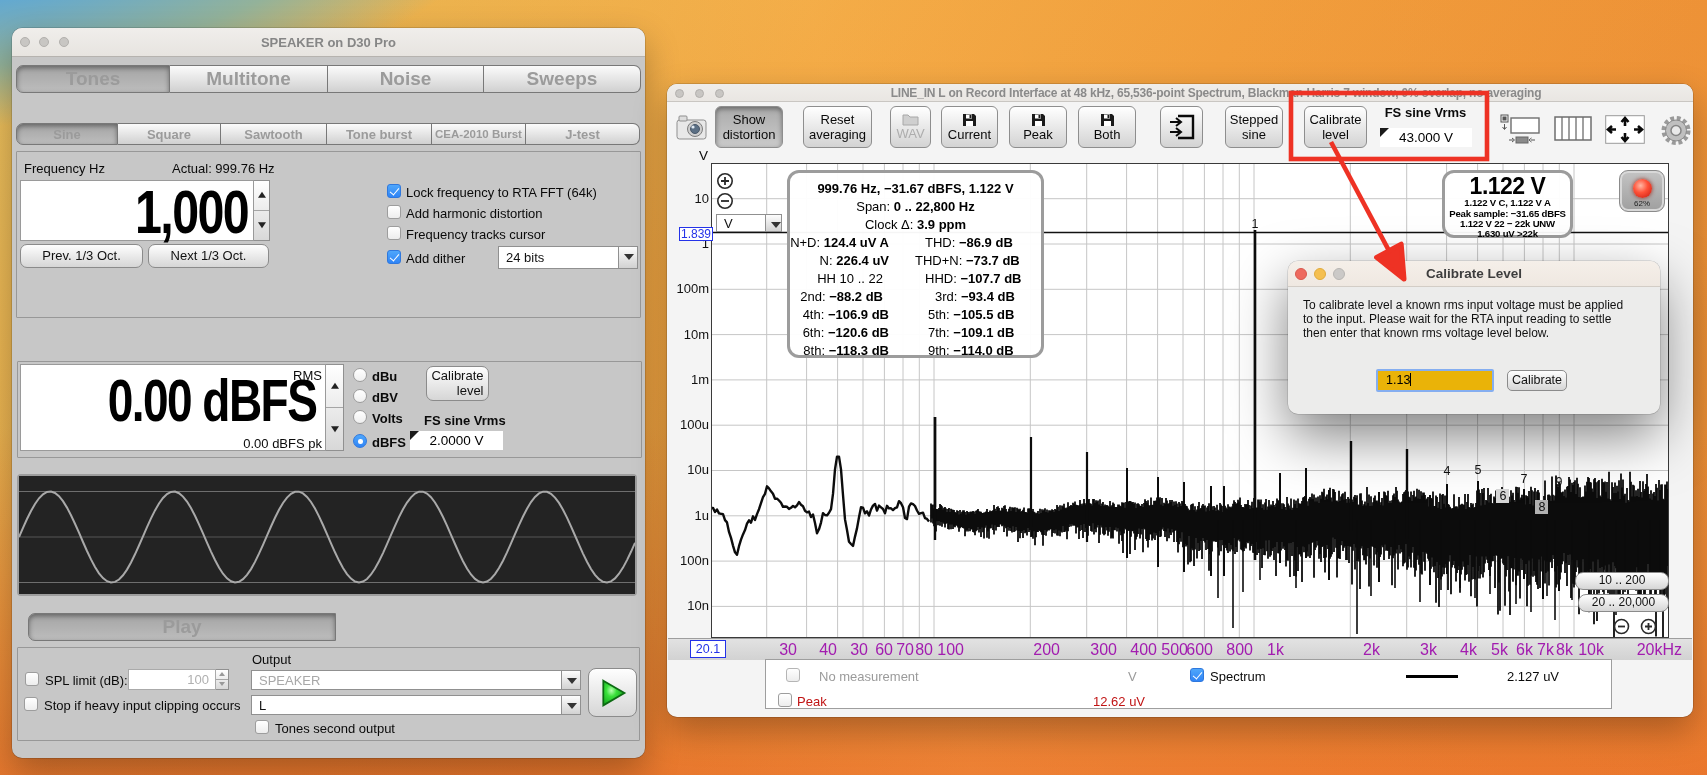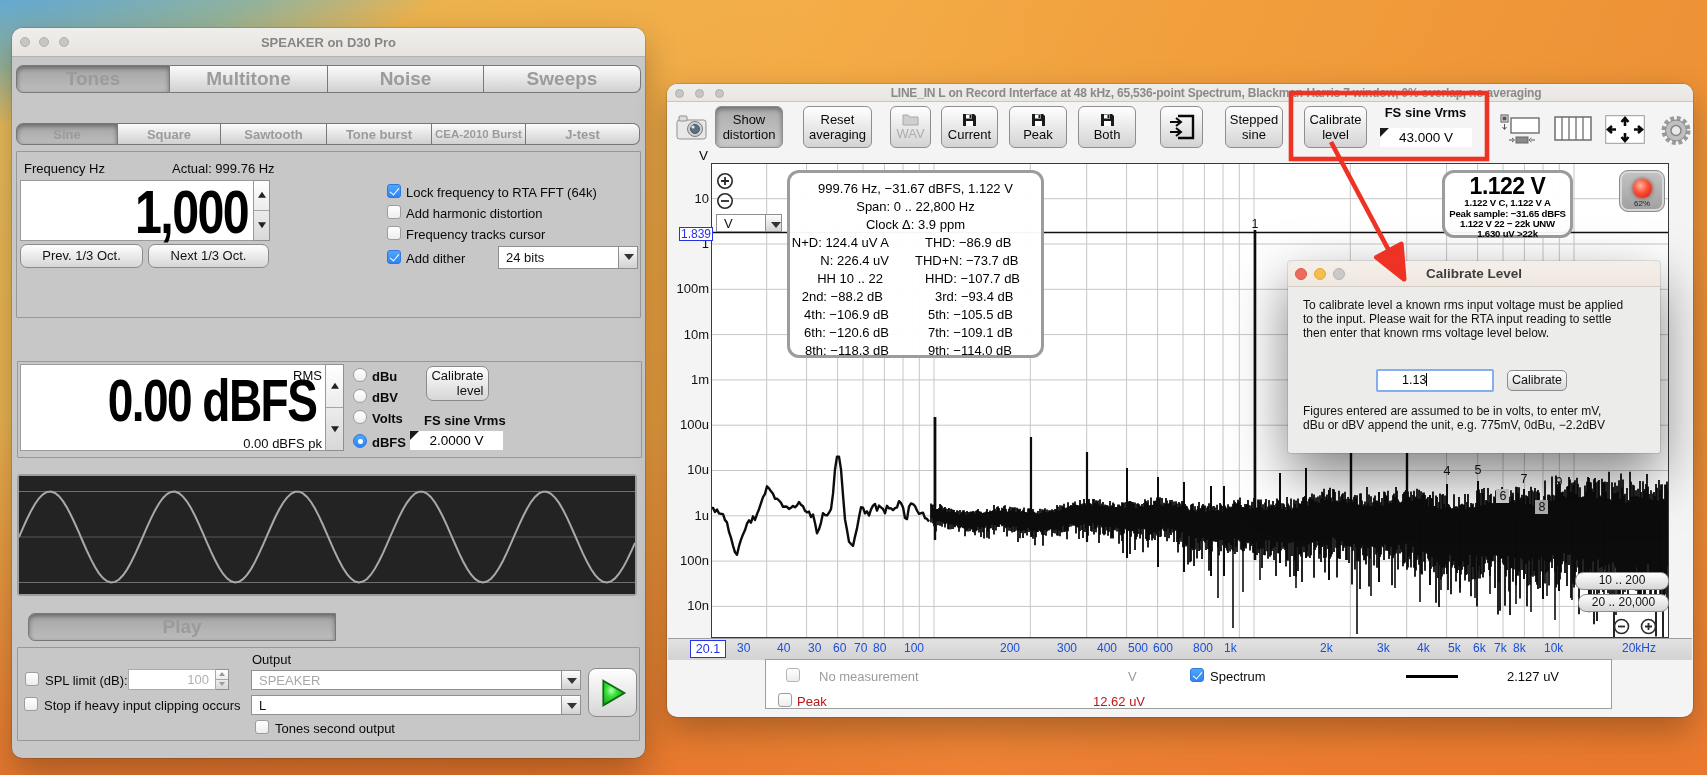--- a/index.html
+++ b/index.html
@@ -53,34 +53,34 @@
 .tab.first{border-left:1.2px solid #787878;border-radius:7px 0 0 7px}
 .tab.last{border-radius:0 7px 7px 0}
 .tab.sel{background:linear-gradient(#a4a4a4,#bdbdbd);box-shadow:inset 0 2px 5px rgba(0,0,0,.4)}
 
 #winR{left:667px;top:84px;width:1026px;height:633px;background:#f4f4f4}
 #winR .tbar{height:18px;background:linear-gradient(#efedea,#e9e6e2);border-bottom:1px solid #c9c6c2}
 #winR .ttext{top:2px;font-size:12.3px;left:36px}
 .plot{position:absolute;left:44px;top:79px}
 .ylab{position:absolute;right:984px;width:60px;text-align:right;font-size:13px;color:#111;height:16px;line-height:16px}
 .xstrip{position:absolute;left:1px;right:1px;top:554px;height:22px;background:linear-gradient(#e2e2e2,#d2d2d2);border-top:1px solid #9e9e9e}
-.xlab{position:absolute;top:557px;width:60px;text-align:left;font-size:12px;color:#1d4ed8}
+.xlab{position:absolute;top:557px;width:60px;text-align:right;font-size:16px;color:#a21caf}
 .bluebox{position:absolute;border:1px solid #2432e8;background:#fff;color:#2432e8;font-size:12.5px;text-align:center;z-index:5}
 .tbtn{position:absolute;top:22px;height:42px;background:linear-gradient(#ffffff,#d3d3d3);border:1px solid #8e8e8e;border-radius:6px;
  font-size:13px;color:#0a0a0a;display:flex;flex-direction:column;align-items:center;justify-content:center;line-height:15px;text-align:center}
 .tbtn.pressed{background:linear-gradient(#ababab,#cacaca);box-shadow:inset 0 2px 5px rgba(0,0,0,.4)}
 .tbtn.dis{color:#adadad}
 .infobox{position:absolute;background:rgba(255,255,255,.96);border:3px solid #9c9c9c;border-radius:12px;z-index:4}
 .ib-row{position:absolute;width:100%;text-align:center;font-size:13px;color:#000;white-space:nowrap}
 .ib-col{position:absolute;font-size:13px;color:#000;white-space:nowrap}
-b{font-weight:normal}
+b{font-weight:bold}
 
 .legend{position:absolute;left:104px;top:578px;width:842px;height:48px;background:#fff;border:1px solid #9e9e9e}
 
-#dlg{position:absolute;left:1288px;top:261px;width:372px;height:192px;background:#ececeb;border-radius:2px;
+#dlg{position:absolute;left:1288px;top:261px;width:372px;height:153px;background:#ececeb;border-radius:10px;
  box-shadow:0 22px 55px rgba(0,0,0,.5),0 0 0 .5px rgba(0,0,0,.2);z-index:20}
 #dlg .dbar{position:absolute;left:0;top:0;right:0;height:26px;background:linear-gradient(#f5efe9,#efe8e1);border-bottom:1px solid #d3cdc6;border-radius:10px 10px 0 0}
 #dlg .dtitle{position:absolute;width:100%;top:5px;text-align:center;font-size:13.5px;font-weight:bold;color:#3e3e3e}
 #dlg .txt{position:absolute;font-size:12px;color:#111;line-height:14.2px}
 
 #anno{position:absolute;left:0;top:0;z-index:30;pointer-events:none}
 
 .icon{position:absolute}
 </style></head>
 <body>
@@ -448,22 +448,21 @@
  </div>
 </div>
 
 <div id="dlg">
  <div class="dbar"></div>
  <div style="position:absolute;left:7px;top:7px;width:12px;height:12px;border-radius:50%;background:#ee6a5e;border:.5px solid #d9594e"></div>
  <div style="position:absolute;left:26px;top:7px;width:12px;height:12px;border-radius:50%;background:#f5bf4f;border:.5px solid #e0ab3c"></div>
  <div style="position:absolute;left:45px;top:7px;width:12px;height:12px;border-radius:50%;background:#cbc9c7;border:.5px solid #b8b6b3"></div>
  <div class="dtitle">Calibrate Level</div>
  <div class="txt" style="left:15px;top:37px;width:345px">To calibrate level a known rms input voltage must be applied<br>to the input. Please wait for the RTA input reading to settle<br>then enter that known rms voltage level below.</div>
- <div style="position:absolute;left:88px;top:108px;width:118px;height:23px;background:#ffffff;border:2px solid #85aef0;border-radius:2px;font-size:12.5px;line-height:19px;padding-left:24px">1.13<span style="display:inline-block;width:1px;height:13px;background:#000;vertical-align:-2px"></span></div>
+ <div style="position:absolute;left:88px;top:108px;width:118px;height:23px;background:#eab308;border:2px solid #85aef0;border-radius:2px;font-size:12.5px;line-height:19px;padding-left:8px">1.13<span style="display:inline-block;width:1px;height:13px;background:#000;vertical-align:-2px"></span></div>
  <div class="btn" style="left:219px;top:109px;width:60px;height:21px;font-size:12.5px;border-radius:5px">Calibrate</div>
- <div class="txt" style="left:15px;top:143px;width:350px">Figures entered are assumed to be in volts, to enter mV,<br>dBu or dBV append the unit, e.g. 775mV, 0dBu, −2.2dBV</div>
 </div>
 
 <svg id="anno" width="1707" height="775" viewBox="0 0 1707 775" xmlns="http://www.w3.org/2000/svg">
  <rect x="1291" y="93" width="196" height="66" fill="none" stroke="#ee3224" stroke-width="4.6"></rect>
  <line x1="1331" y1="142" x2="1395" y2="262" stroke="#ee3224" stroke-width="4.6"></line>
  <path d="M1404 279 L1376.6 257.4 L1401.2 244.2 Z" fill="#ee3224" stroke="#ee3224" stroke-width="5" stroke-linejoin="round"></path>
 </svg>
 
 </body></html>

